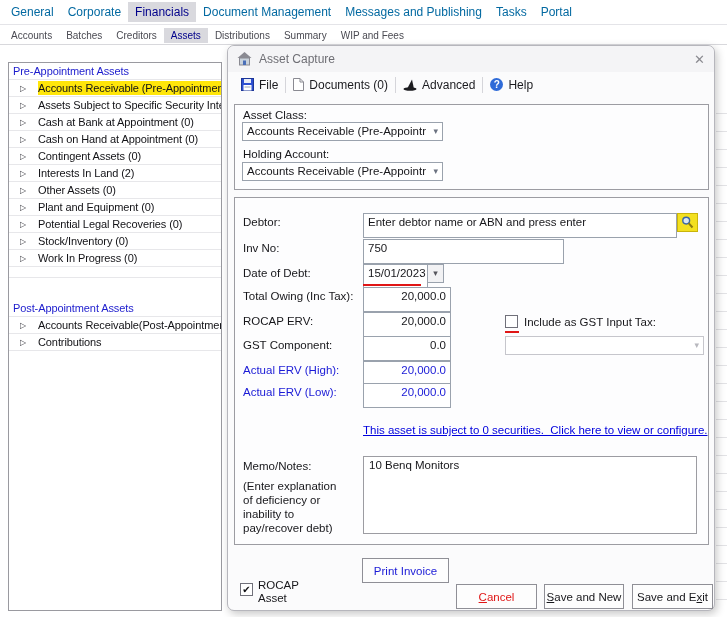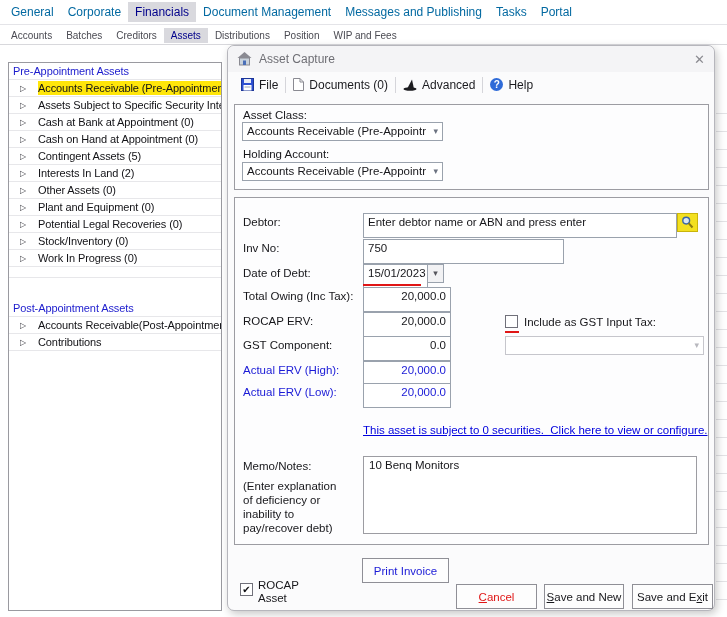--- a/index.html
+++ b/index.html
@@ -111,21 +111,21 @@
   <div class="menu-item">Tasks</div>
   <div class="menu-item">Portal</div>
 </div>
 
 <div class="tabbar">
   <div class="tab-item">Accounts</div>
   <div class="tab-item">Batches</div>
   <div class="tab-item">Creditors</div>
   <div class="tab-item active">Assets</div>
   <div class="tab-item">Distributions</div>
-  <div class="tab-item">Position</div>
+  <div class="tab-item">Summary</div>
   <div class="tab-item">WIP and Fees</div>
 </div>
 
 <div class="sidebar">
 
   <div class="tree-row hdr">
     <span class="lbl">Pre-Appointment Assets</span>
   </div>
   <div class="tree-row itm sel">
     <span class="arrow">▷</span>
@@ -138,21 +138,21 @@
   <div class="tree-row itm">
     <span class="arrow">▷</span>
     <span class="lbl">Cash at Bank at Appointment (0)</span>
   </div>
   <div class="tree-row itm">
     <span class="arrow">▷</span>
     <span class="lbl">Cash on Hand at Appointment (0)</span>
   </div>
   <div class="tree-row itm">
     <span class="arrow">▷</span>
-    <span class="lbl">Contingent Assets (5)</span>
+    <span class="lbl">Contingent Assets (0)</span>
   </div>
   <div class="tree-row itm">
     <span class="arrow">▷</span>
     <span class="lbl">Interests In Land (2)</span>
   </div>
   <div class="tree-row itm">
     <span class="arrow">▷</span>
     <span class="lbl">Other Assets (0)</span>
   </div>
   <div class="tree-row itm">

